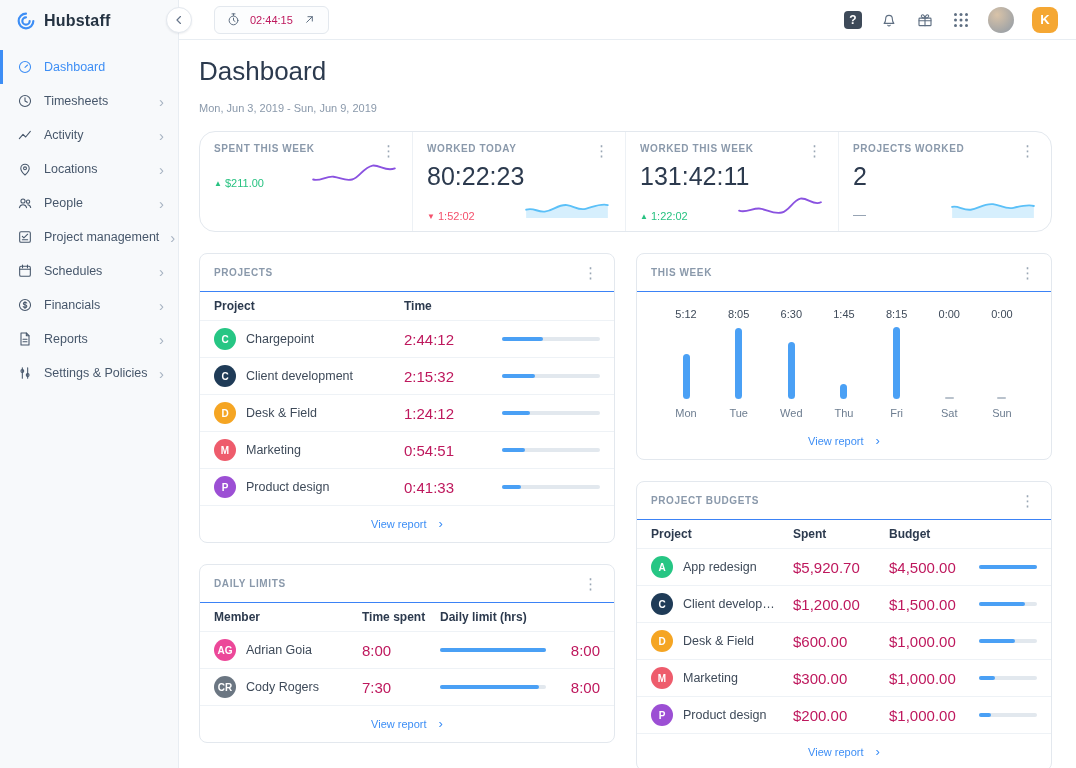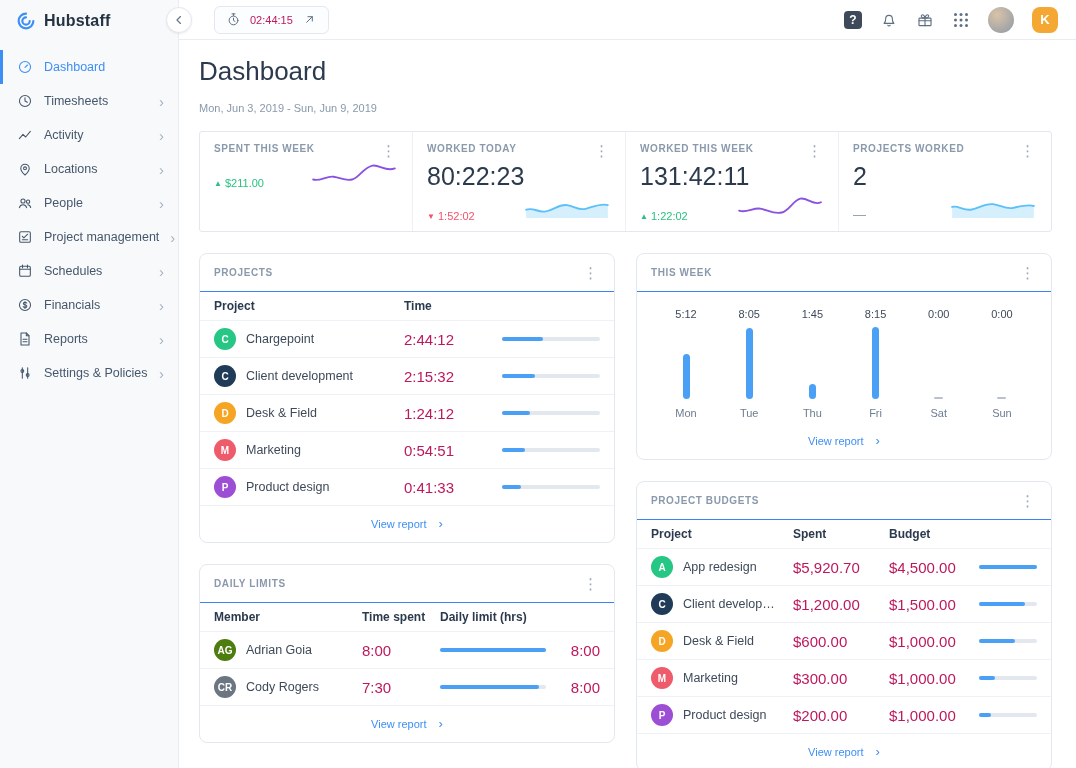--- a/index.html
+++ b/index.html
@@ -36,21 +36,21 @@
   .tb-icon.dots svg{fill:currentColor;stroke:none}
   .tb-avatar{width:26px;height:26px;border-radius:50%;background:radial-gradient(circle at 35% 30%,#d9c3a8,#8d99a6);cursor:pointer}
   .tb-org{width:26px;height:26px;border-radius:8px;background:#f5a733;color:#fff;font-weight:bold;font-size:13px;display:flex;align-items:center;justify-content:center;cursor:pointer}
 
   
   .content{height:728px;overflow:hidden;padding:16px 24px 20px 20px}
   h1{font-size:26px;font-weight:500;color:#2c3a4e}
   .date-range{font-size:11px;color:#8a99ab;margin-top:15px}
 
   
-  .stats-card{display:flex;border:1px solid #e3e8ee;border-radius:3px;margin-top:17px;background:#fff}
+  .stats-card{display:flex;border:1px solid #e3e8ee;border-radius:16px;margin-top:17px;background:#fff}
   .stat{flex:1;padding:11px 14px 9px;border-right:1px solid #edf1f5;min-width:0}
   .stat:last-child{border-right:none}
   .stat-top{display:flex;justify-content:space-between;align-items:flex-start}
   .stat-label{font-size:10px;font-weight:bold;color:#8a99ab;letter-spacing:.6px}
   .stat-value{font-size:25px;color:#2c3a4e;margin-top:4px;white-space:nowrap}
   .stat-bottom{display:flex;justify-content:space-between;align-items:flex-end;margin-top:2px}
   .delta{font-size:11px;white-space:nowrap}
   .delta .d-arrow{font-size:8px;vertical-align:1px}
   .delta.up{color:#27c281}
   .delta.down{color:#f4516c}
@@ -398,21 +398,21 @@
               <span class="kebab">⋮</span>
             </div>
             <div class="trow thead d-grid">
               <span class="th">Member</span>
               <span class="th">Time spent</span>
               <span class="th" style="grid-column:3/5">Daily limit (hrs)</span>
             </div>
             <div id="daily-rows">
                 <div class="trow drow d-grid">
                   <span class="name-cell">
-                    <span class="avatar" style="background: #4d7c0f;">AG</span>
+                    <span class="avatar" style="background: #ec4899;">AG</span>
                     <span class="nm">Adrian Goia</span>
                   </span>
                   <span class="cell">8:00</span>
                   <span class="track">
                     <span class="fill" style="width: 100%;"></span>
                   </span>
                   <span class="cell right">8:00</span>
                 </div>
                 <div class="trow drow d-grid">
                   <span class="name-cell">
@@ -449,20 +449,27 @@
                   <div class="wk-day">Mon</div>
                 </div>
                 <div class="wk-col">
                   <div class="wk-val">8:05</div>
                   <div class="wk-barbox">
                     <div class="wk-bar" style="height: 71px; background: rgb(74, 160, 245);"></div>
                   </div>
                   <div class="wk-day">Tue</div>
                 </div>
                 <div class="wk-col">
+                  <div class="wk-val">6:30</div>
+                  <div class="wk-barbox">
+                    <div class="wk-bar" style="height: 57px; background: rgb(74, 160, 245);"></div>
+                  </div>
+                  <div class="wk-day">Wed</div>
+                </div>
+                <div class="wk-col">
                   <div class="wk-val">1:45</div>
                   <div class="wk-barbox">
                     <div class="wk-bar" style="height: 15px; background: rgb(74, 160, 245);"></div>
                   </div>
                   <div class="wk-day">Thu</div>
                 </div>
                 <div class="wk-col">
                   <div class="wk-val">8:15</div>
                   <div class="wk-barbox">
                     <div class="wk-bar" style="height: 72px; background: rgb(74, 160, 245);"></div>

